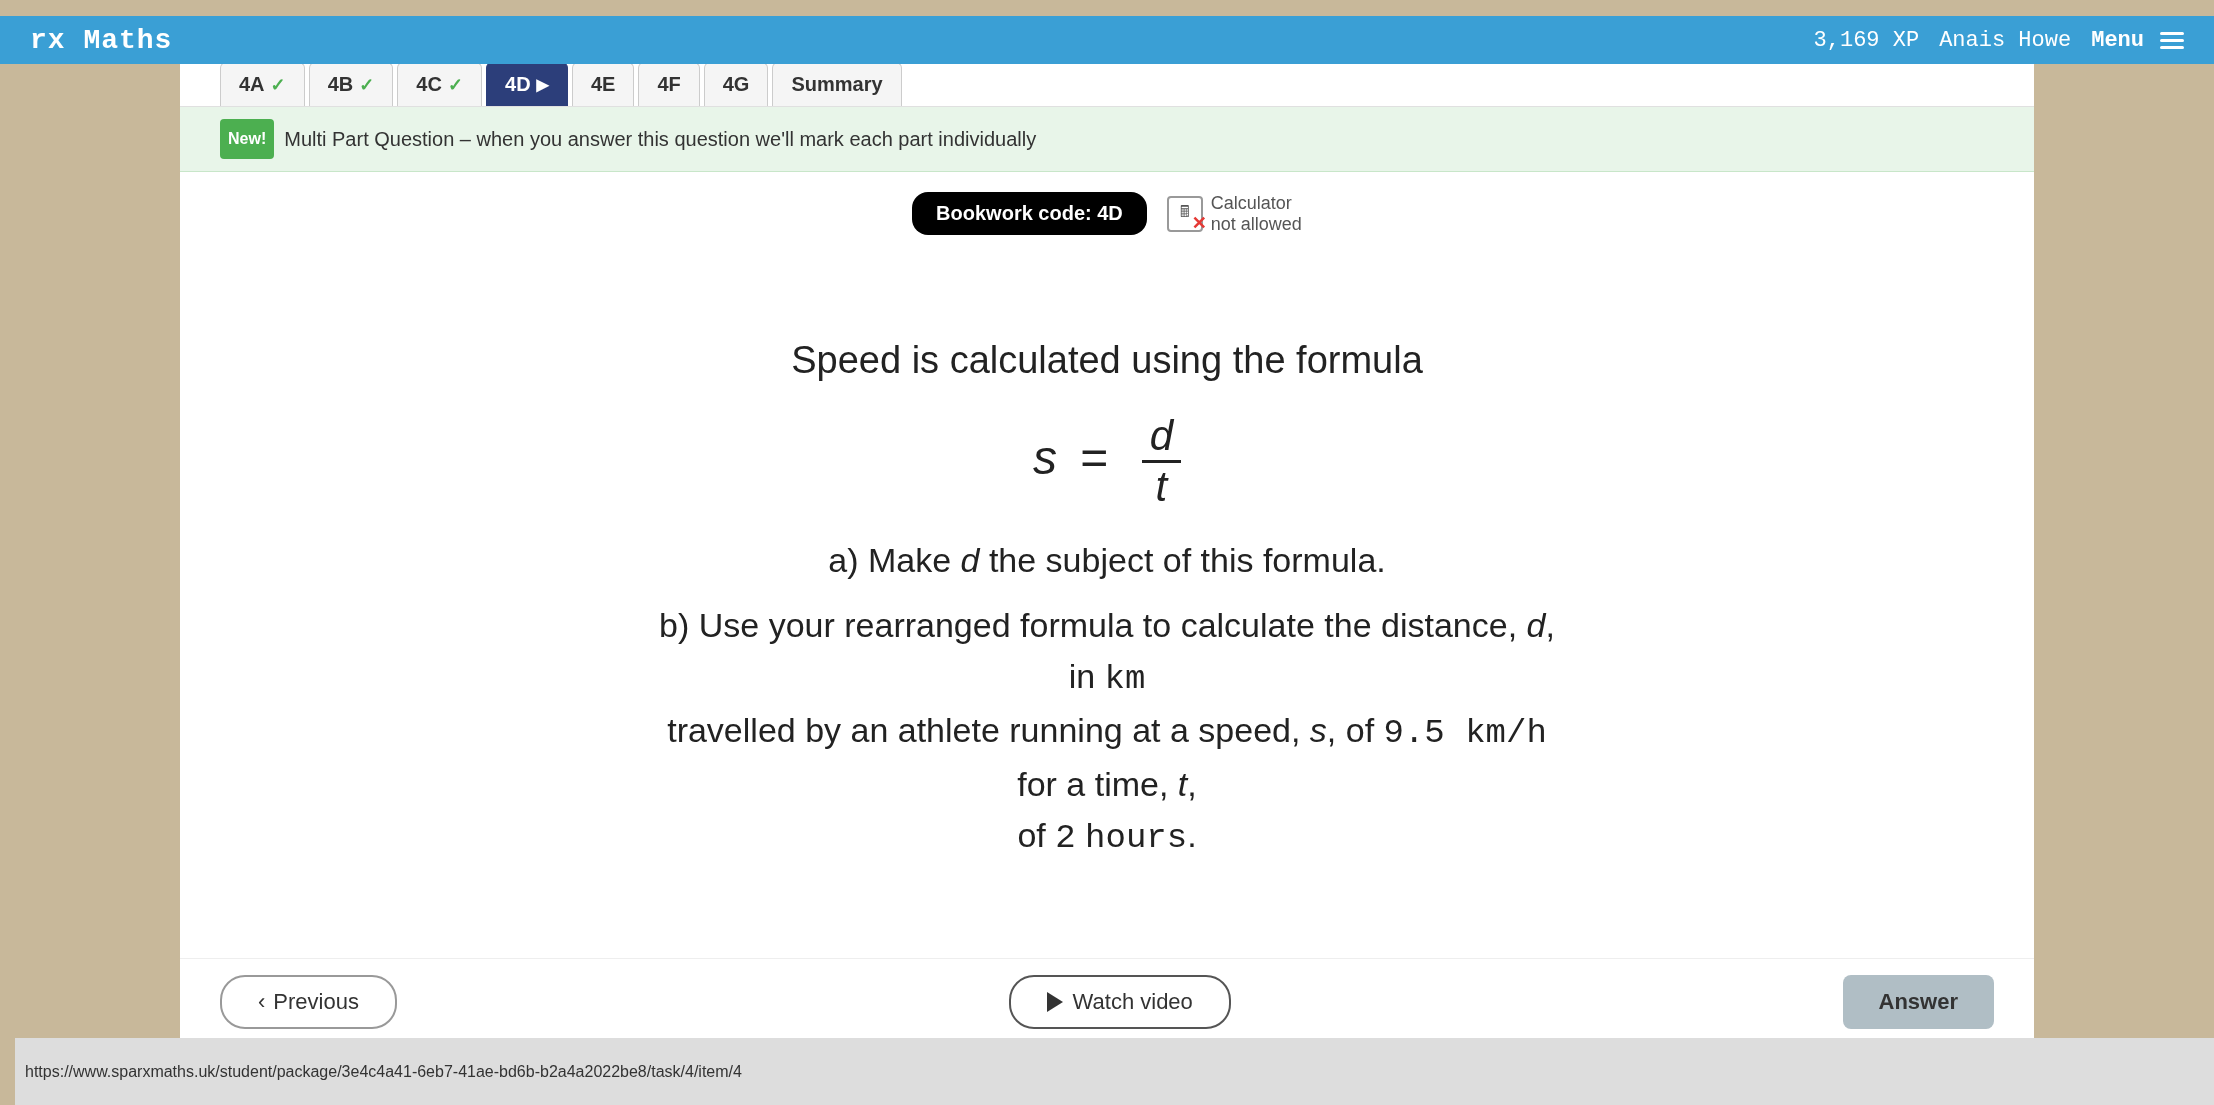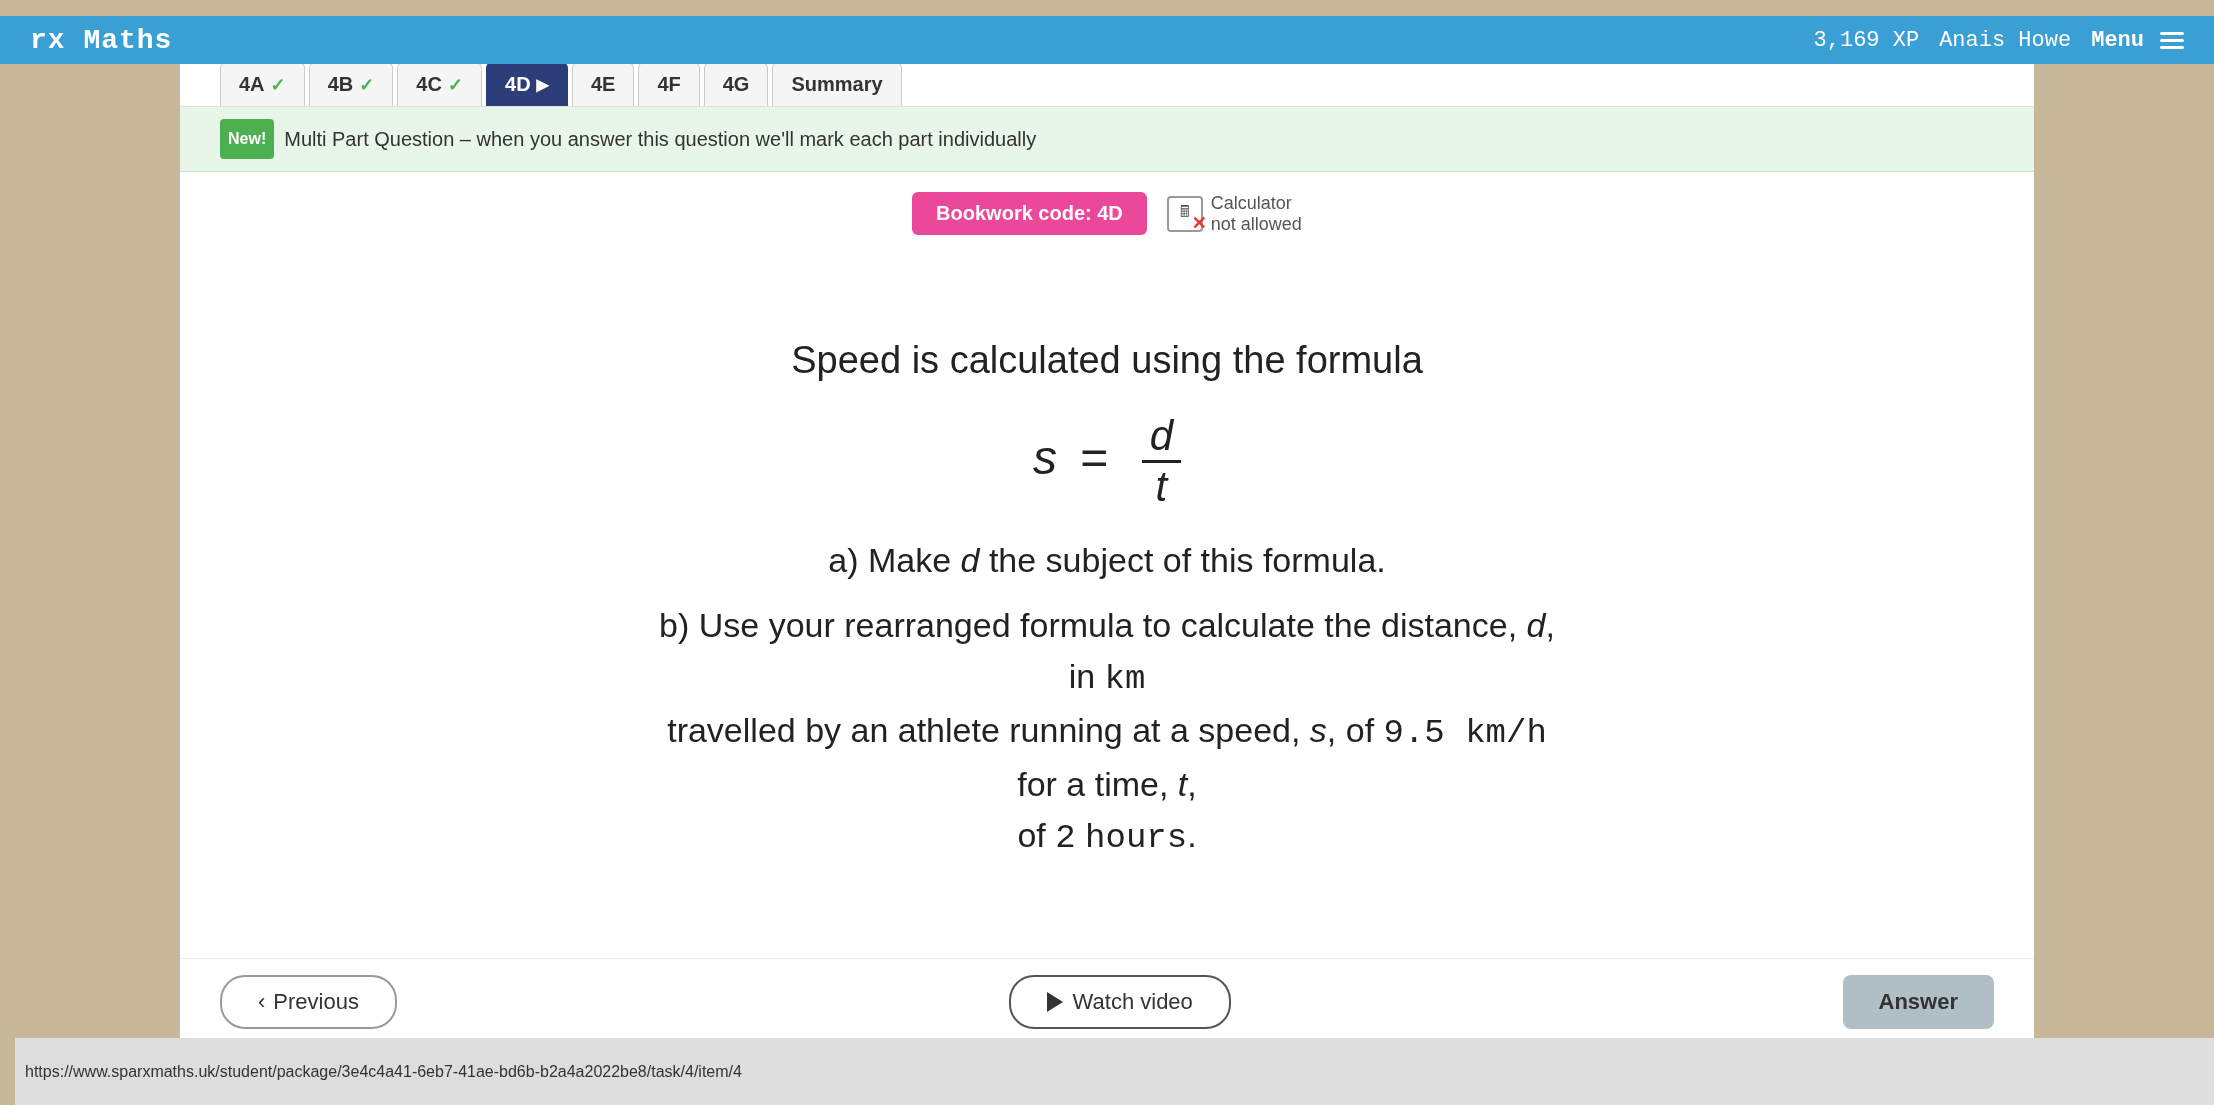--- a/index.html
+++ b/index.html
@@ -136,25 +136,25 @@
 
     
     .bookwork-row {
       display: flex;
       align-items: center;
       justify-content: center;
       gap: 20px;
       padding: 20px 40px 10px 40px;
     }
     .bookwork-btn {
-      background: #ec4899;
+      background: #000000;
       color: white;
       border: none;
       padding: 10px 24px;
-      border-radius: 6px;
+      border-radius: 16px;
       font-size: 20px;
       font-weight: 600;
       cursor: pointer;
     }
     .calculator-info {
       display: flex;
       align-items: center;
       gap: 8px;
       font-size: 18px;
       color: #555;

